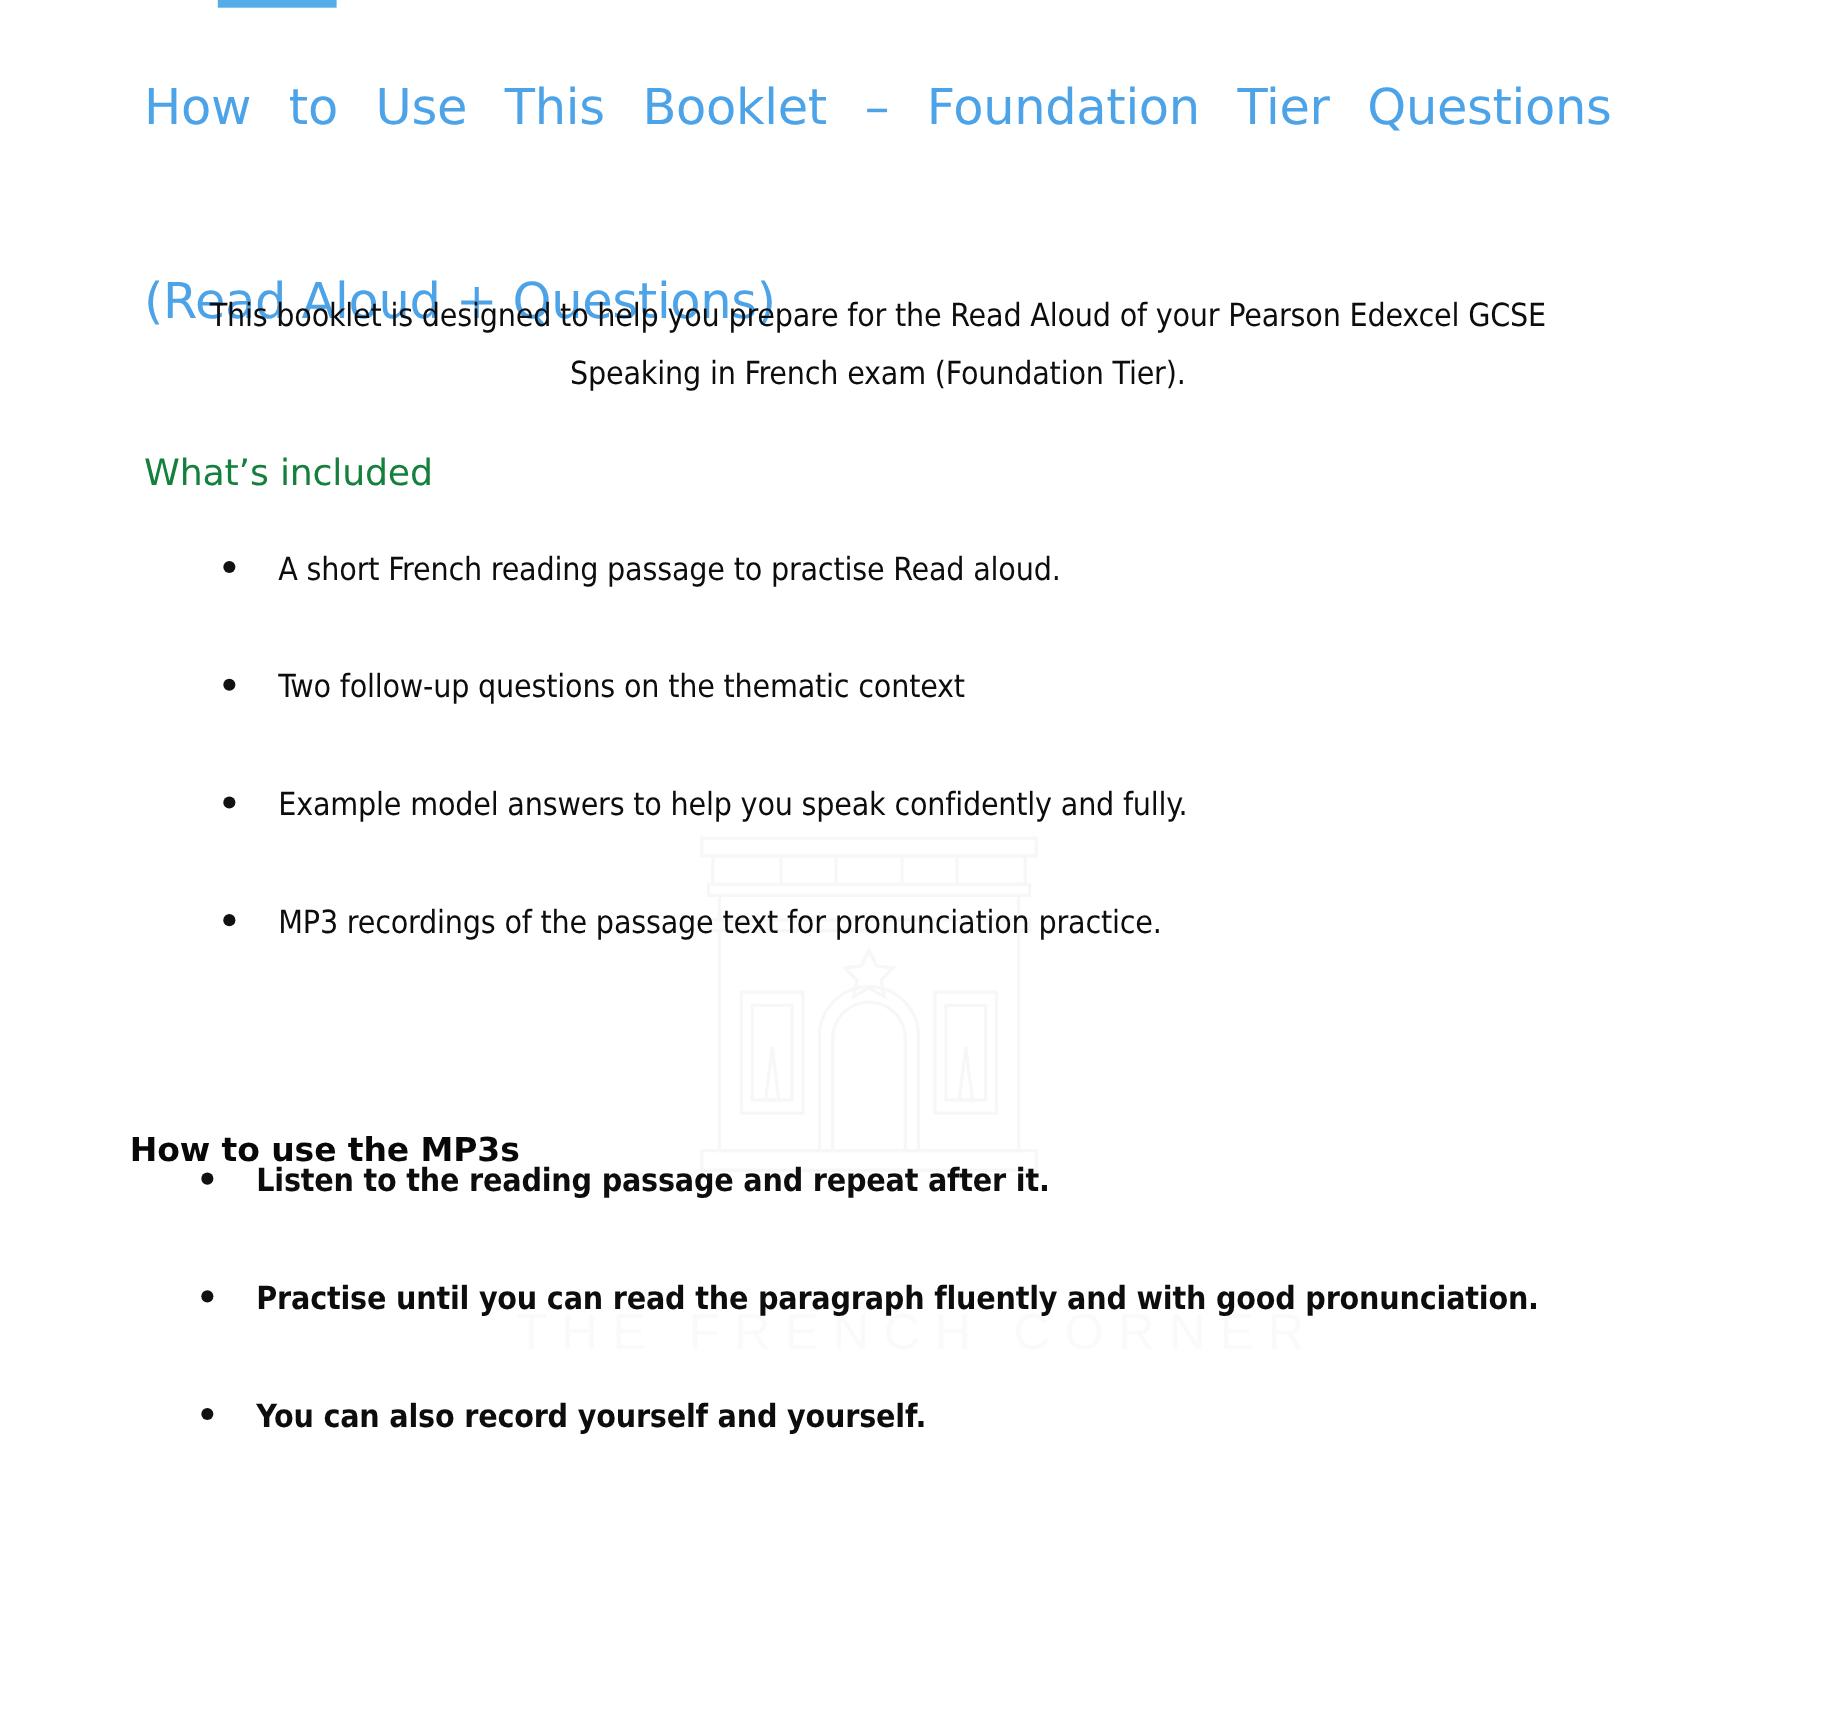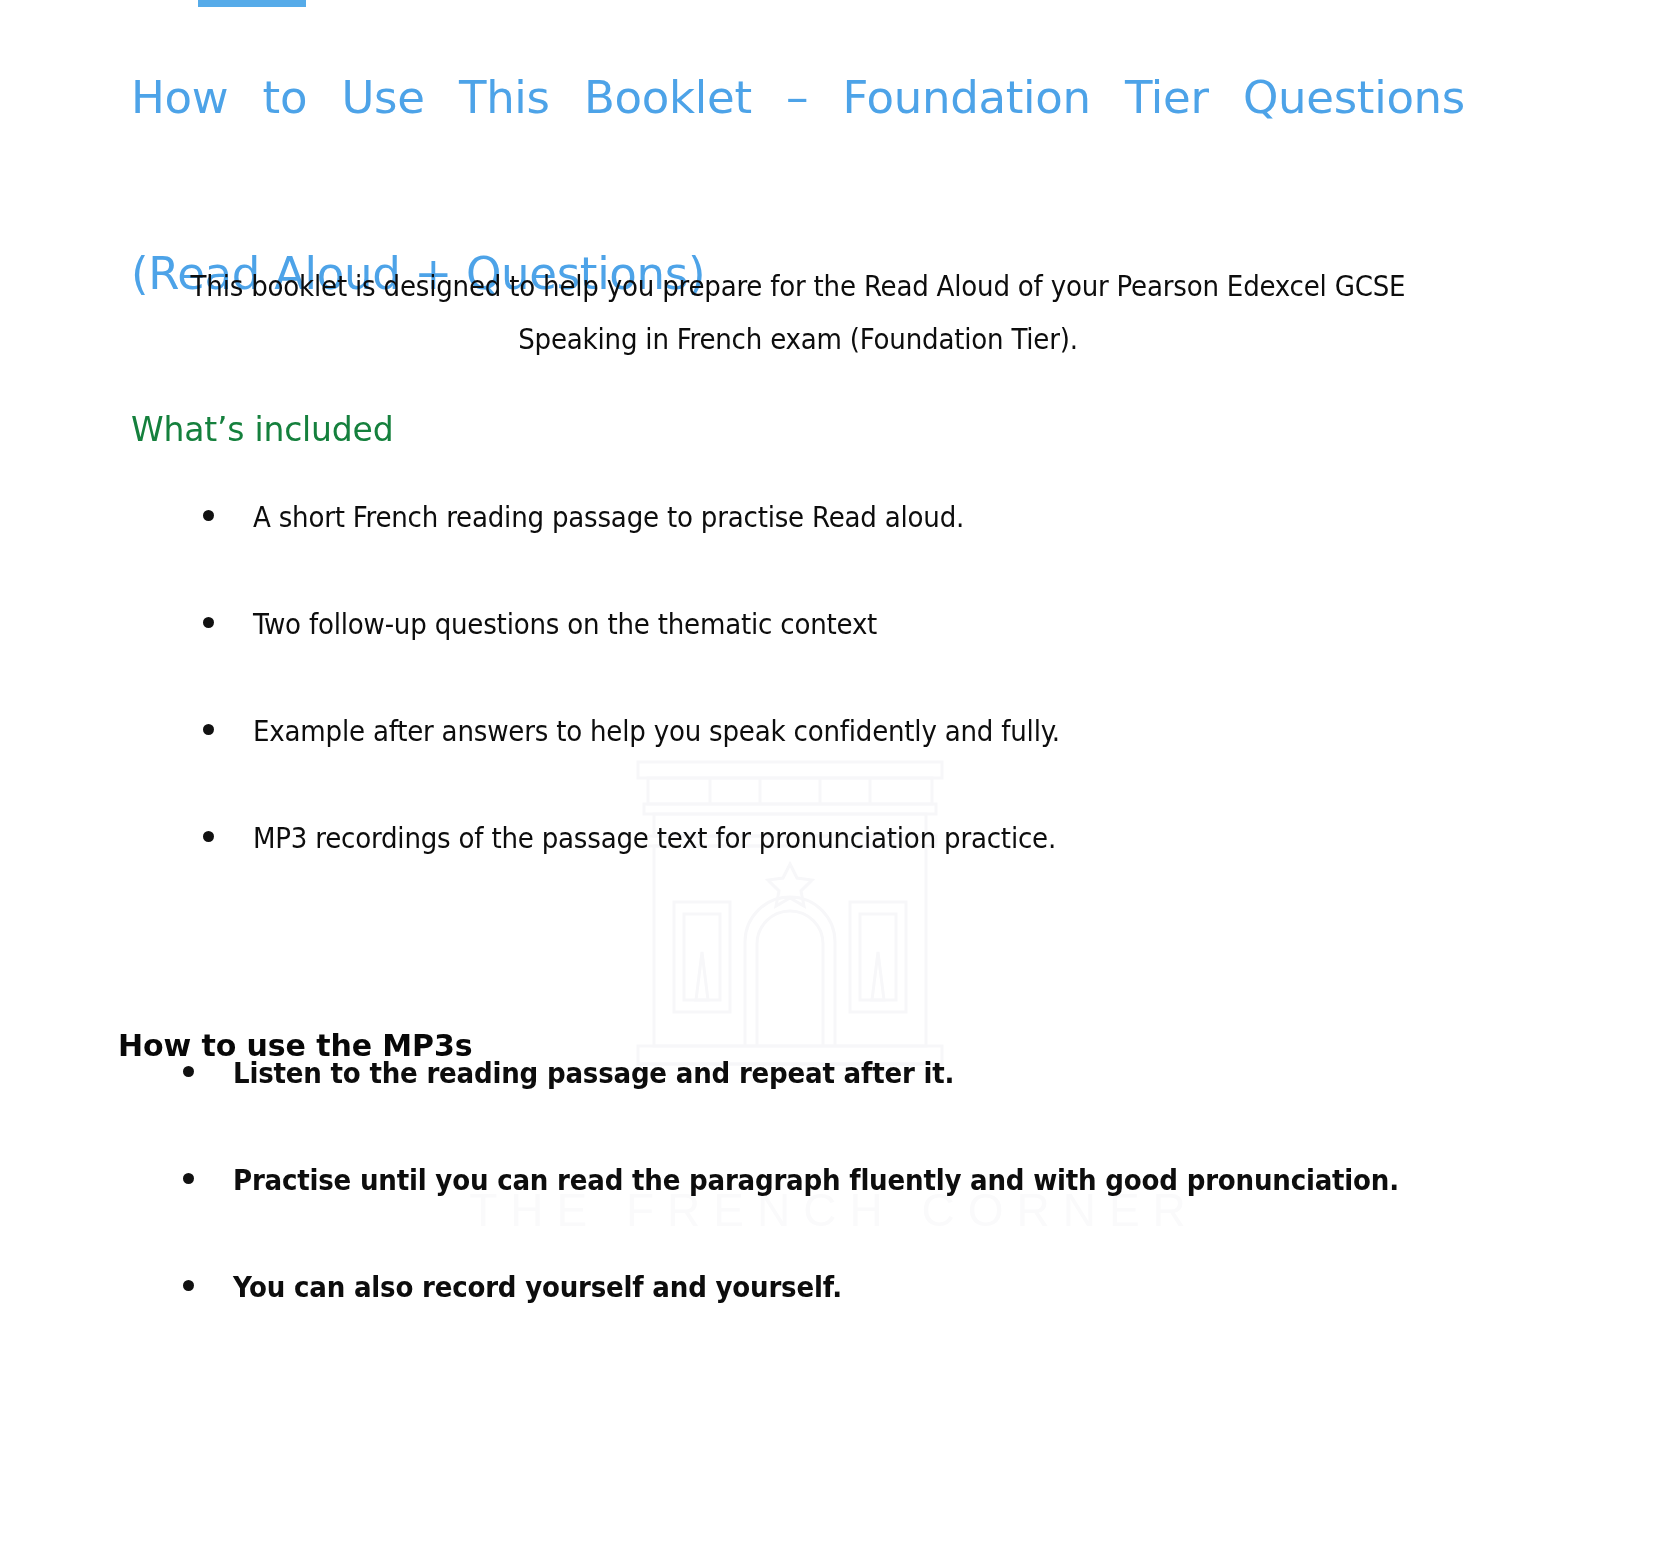--- a/index.html
+++ b/index.html
@@ -215,21 +215,21 @@
     <li>
       <span class="bullet-dot"></span>
       <span class="bullet-text">A short French reading passage to practise Read aloud.</span>
     </li>
     <li>
       <span class="bullet-dot"></span>
       <span class="bullet-text">Two follow-up questions on the thematic context</span>
     </li>
     <li>
       <span class="bullet-dot"></span>
-      <span class="bullet-text">Example after answers to help you speak confidently and fully.</span>
+      <span class="bullet-text">Example model answers to help you speak confidently and fully.</span>
     </li>
     <li>
       <span class="bullet-dot"></span>
       <span class="bullet-text">MP3 recordings of the passage text for pronunciation practice.</span>
     </li>
   </ul>
 
   <h2 class="h-mp3">How to use the MP3s</h2>
 
   <ul class="bullets list-mp3">

